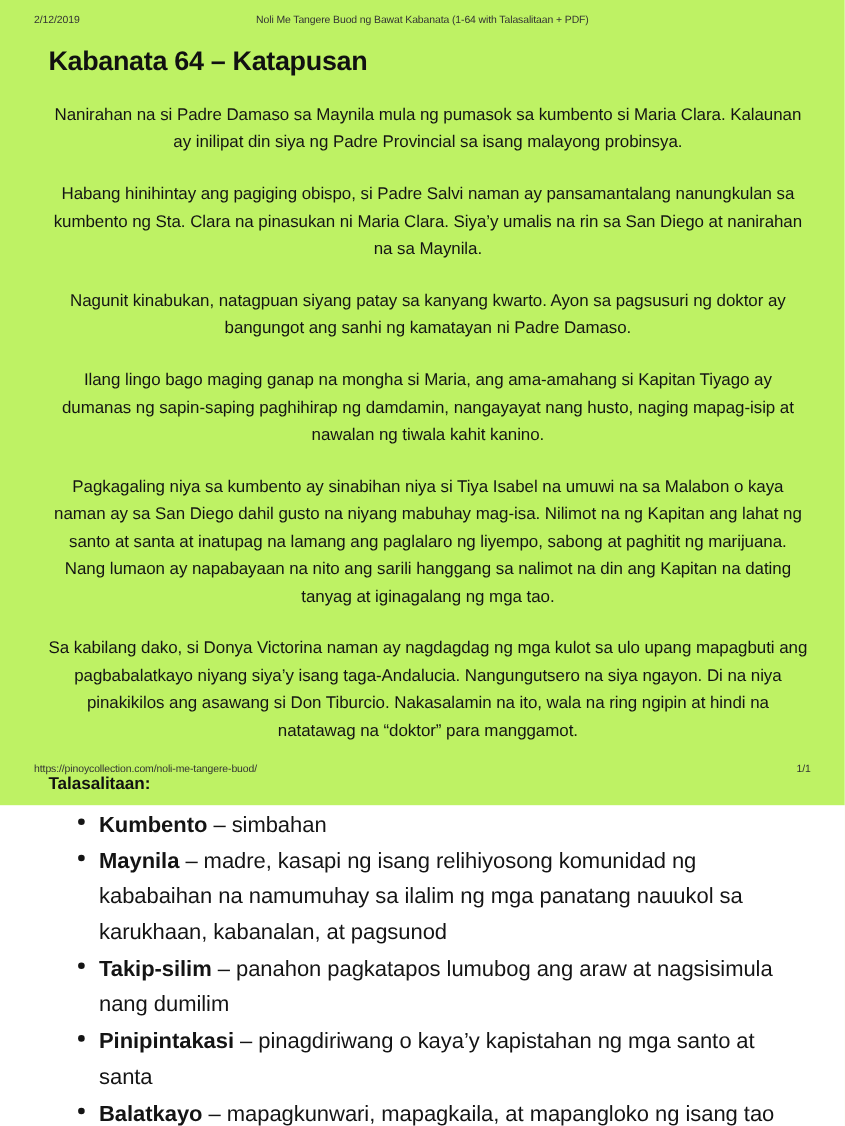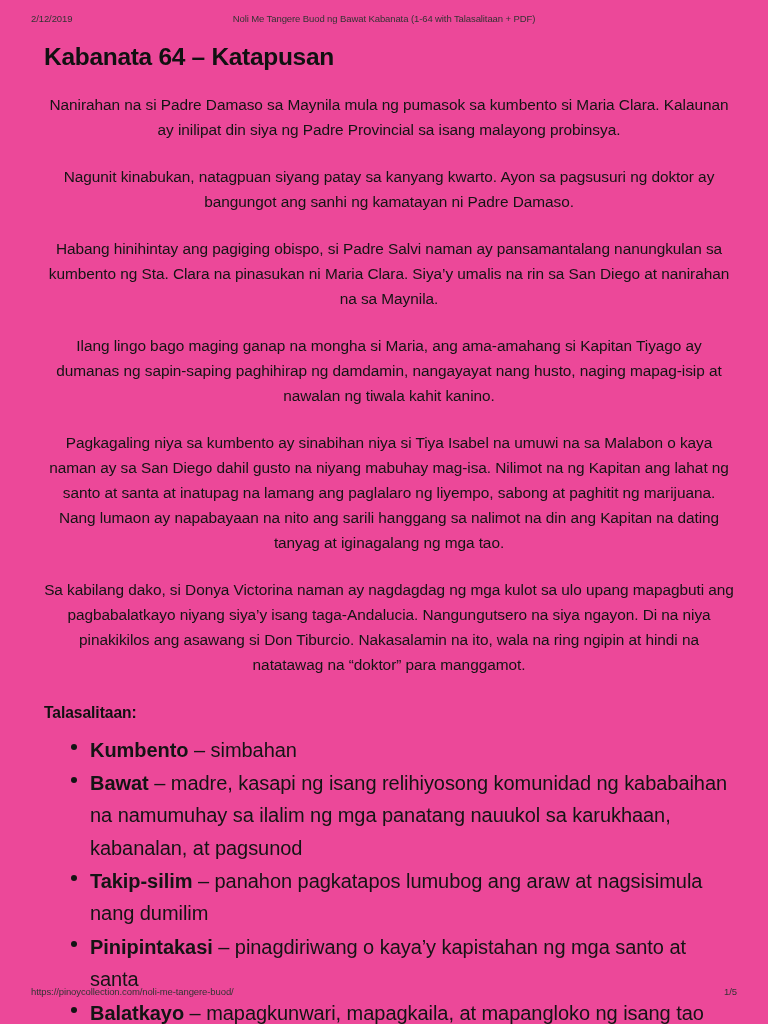--- a/index.html
+++ b/index.html
@@ -10,23 +10,23 @@
   body {
     width: 768px;
     height: 1024px;
     font-family: "Liberation Sans", sans-serif;
     color: #0f0f0f;
     position: relative;
     overflow: hidden;
   }
   .page {
     width: 768px;
-    height: 1024px;
+    height: 732px;
     position: relative;
-    background: #ec4899;
+    background: #bef264;
     box-sizing: border-box;
   }
 
   
   .print-header {
     position: absolute;
     top: 13px;
     left: 0;
     width: 768px;
     height: 14px;
@@ -144,46 +144,46 @@
   <div class="print-header">
     <span class="hdr-date">2/12/2019</span>
     <span class="hdr-title">Noli Me Tangere Buod ng Bawat Kabanata (1-64 with Talasalitaan + PDF)</span>
   </div>
 
   <div class="content">
 
     <h1 class="doc-title">Kabanata 64 – Katapusan</h1>
 
     <p class="body-par">Nanirahan na si Padre Damaso sa Maynila mula ng pumasok sa kumbento si Maria Clara. Kalaunan ay inilipat din siya ng Padre Provincial sa isang malayong probinsya.</p>
+    <p class="body-par">Habang hinihintay ang pagiging obispo, si Padre Salvi naman ay pansamantalang nanungkulan sa kumbento ng Sta. Clara na pinasukan ni Maria Clara. Siya’y umalis na rin sa San Diego at nanirahan na sa Maynila.</p>
     <p class="body-par">Nagunit kinabukan, natagpuan siyang patay sa kanyang kwarto. Ayon sa pagsusuri ng doktor ay bangungot ang sanhi ng kamatayan ni Padre Damaso.</p>
-    <p class="body-par">Habang hinihintay ang pagiging obispo, si Padre Salvi naman ay pansamantalang nanungkulan sa kumbento ng Sta. Clara na pinasukan ni Maria Clara. Siya’y umalis na rin sa San Diego at nanirahan na sa Maynila.</p>
     <p class="body-par">Ilang lingo bago maging ganap na mongha si Maria, ang ama-amahang si Kapitan Tiyago ay dumanas ng sapin-saping paghihirap ng damdamin, nangayayat nang husto, naging mapag-isip at nawalan ng tiwala kahit kanino.</p>
     <p class="body-par">Pagkagaling niya sa kumbento ay sinabihan niya si Tiya Isabel na umuwi na sa Malabon o kaya naman ay sa San Diego dahil gusto na niyang mabuhay mag-isa. Nilimot na ng Kapitan ang lahat ng santo at santa at inatupag na lamang ang paglalaro ng liyempo, sabong at paghitit ng marijuana. Nang lumaon ay napabayaan na nito ang sarili hanggang sa nalimot na din ang Kapitan na dating tanyag at iginagalang ng mga tao.</p>
     <p class="body-par">Sa kabilang dako, si Donya Victorina naman ay nagdagdag ng mga kulot sa ulo upang mapagbuti ang pagbabalatkayo niyang siya’y isang taga-Andalucia. Nangungutsero na siya ngayon. Di na niya pinakikilos ang asawang si Don Tiburcio. Nakasalamin na ito, wala na ring ngipin at hindi na natatawag na “doktor” para manggamot.</p>
 
     <h2 class="section-title">Talasalitaan:</h2>
 
     <ul class="vocab-list">
       <li>
         <span class="bullet-dot"></span><span class="term">Kumbento</span> <span>– simbahan</span>
       </li>
       <li>
-        <span class="bullet-dot"></span><span class="term">Bawat</span> <span>– madre, kasapi ng isang relihiyosong komunidad ng kababaihan na namumuhay sa ilalim ng mga panatang nauukol sa karukhaan, kabanalan, at pagsunod</span>
+        <span class="bullet-dot"></span><span class="term">Maynila</span> <span>– madre, kasapi ng isang relihiyosong komunidad ng kababaihan na namumuhay sa ilalim ng mga panatang nauukol sa karukhaan, kabanalan, at pagsunod</span>
       </li>
       <li>
         <span class="bullet-dot"></span><span class="term">Takip-silim</span> <span>– panahon pagkatapos lumubog ang araw at nagsisimula nang dumilim</span>
       </li>
       <li>
         <span class="bullet-dot"></span><span class="term">Pinipintakasi</span> <span>– pinagdiriwang o kaya’y kapistahan ng mga santo at santa</span>
       </li>
       <li>
         <span class="bullet-dot"></span><span class="term">Balatkayo</span> <span>– mapagkunwari, mapagkaila, at mapangloko ng isang tao</span>
       </li>
     </ul>
 
   </div>
 
   <div class="print-footer">
     <span class="ftr-url">https://pinoycollection.com/noli-me-tangere-buod/</span>
-    <span class="ftr-page">1/5</span>
+    <span class="ftr-page">1/1</span>
   </div>
 
 </div>
 
 </body></html>

